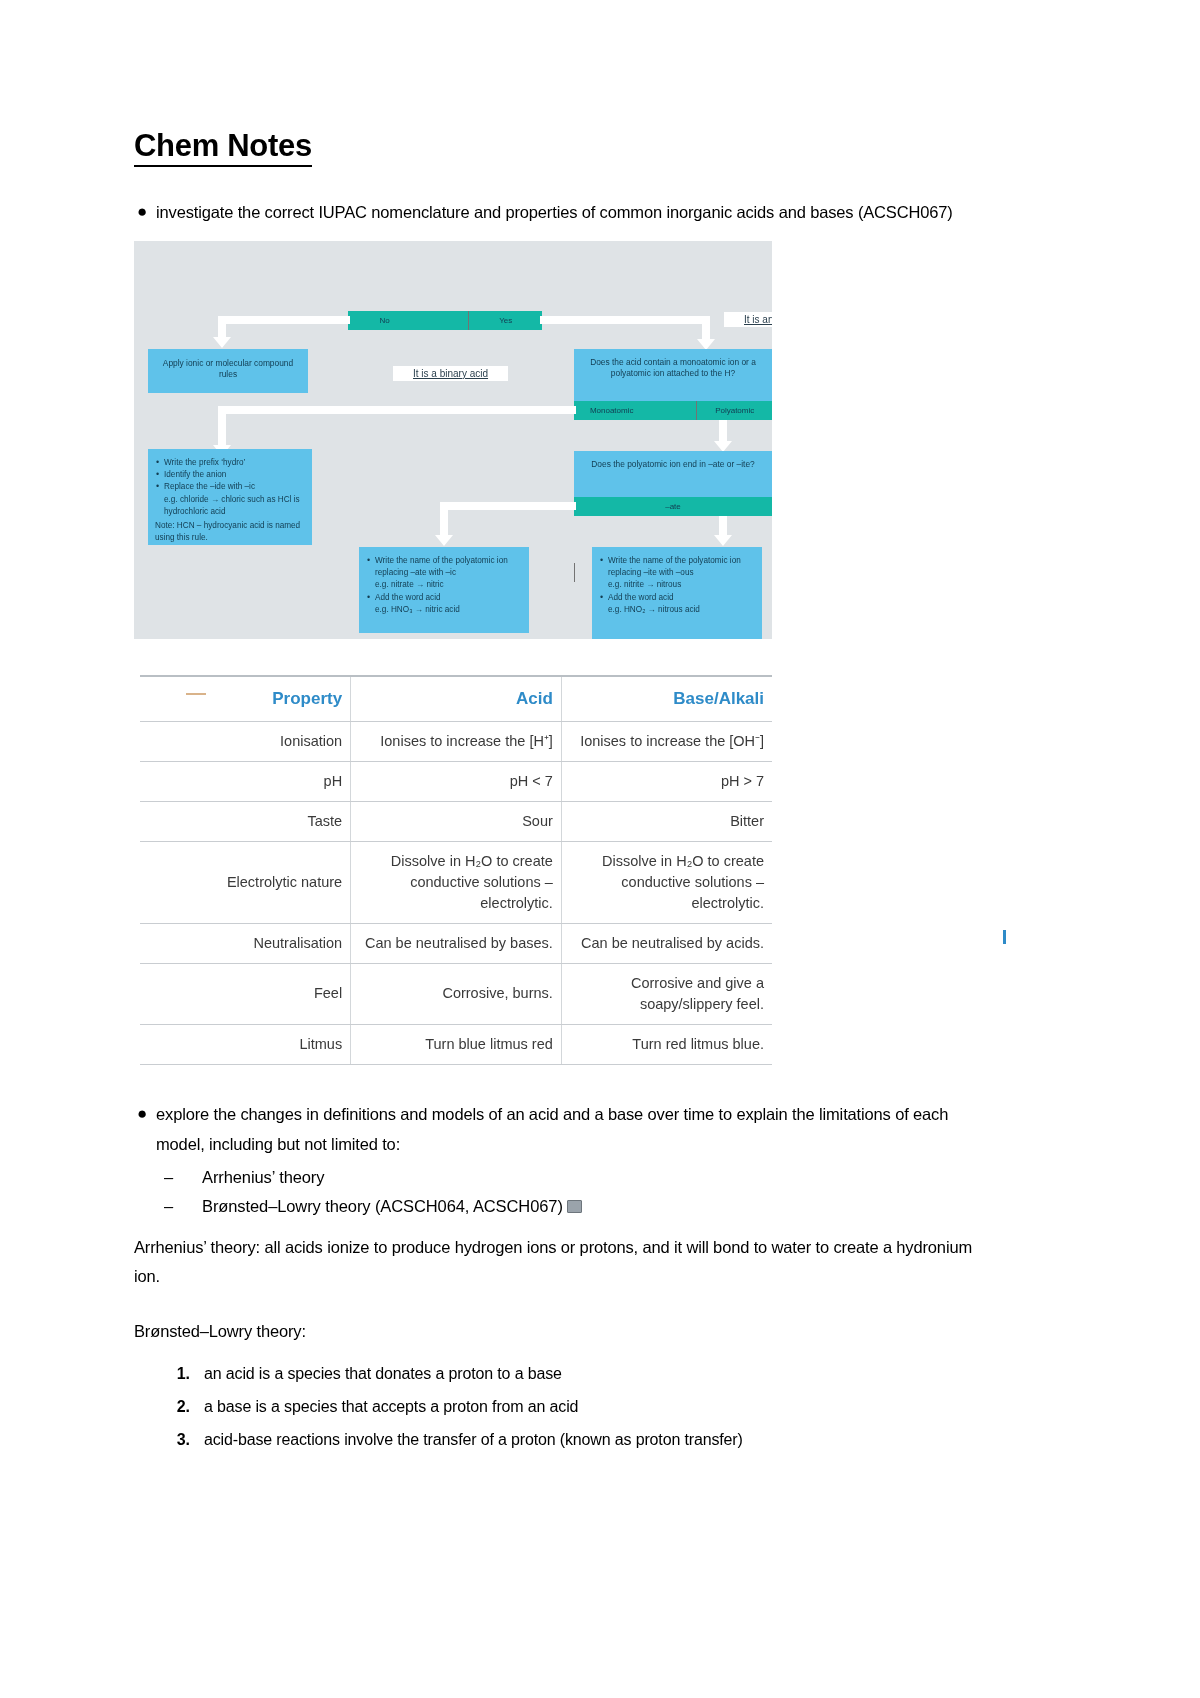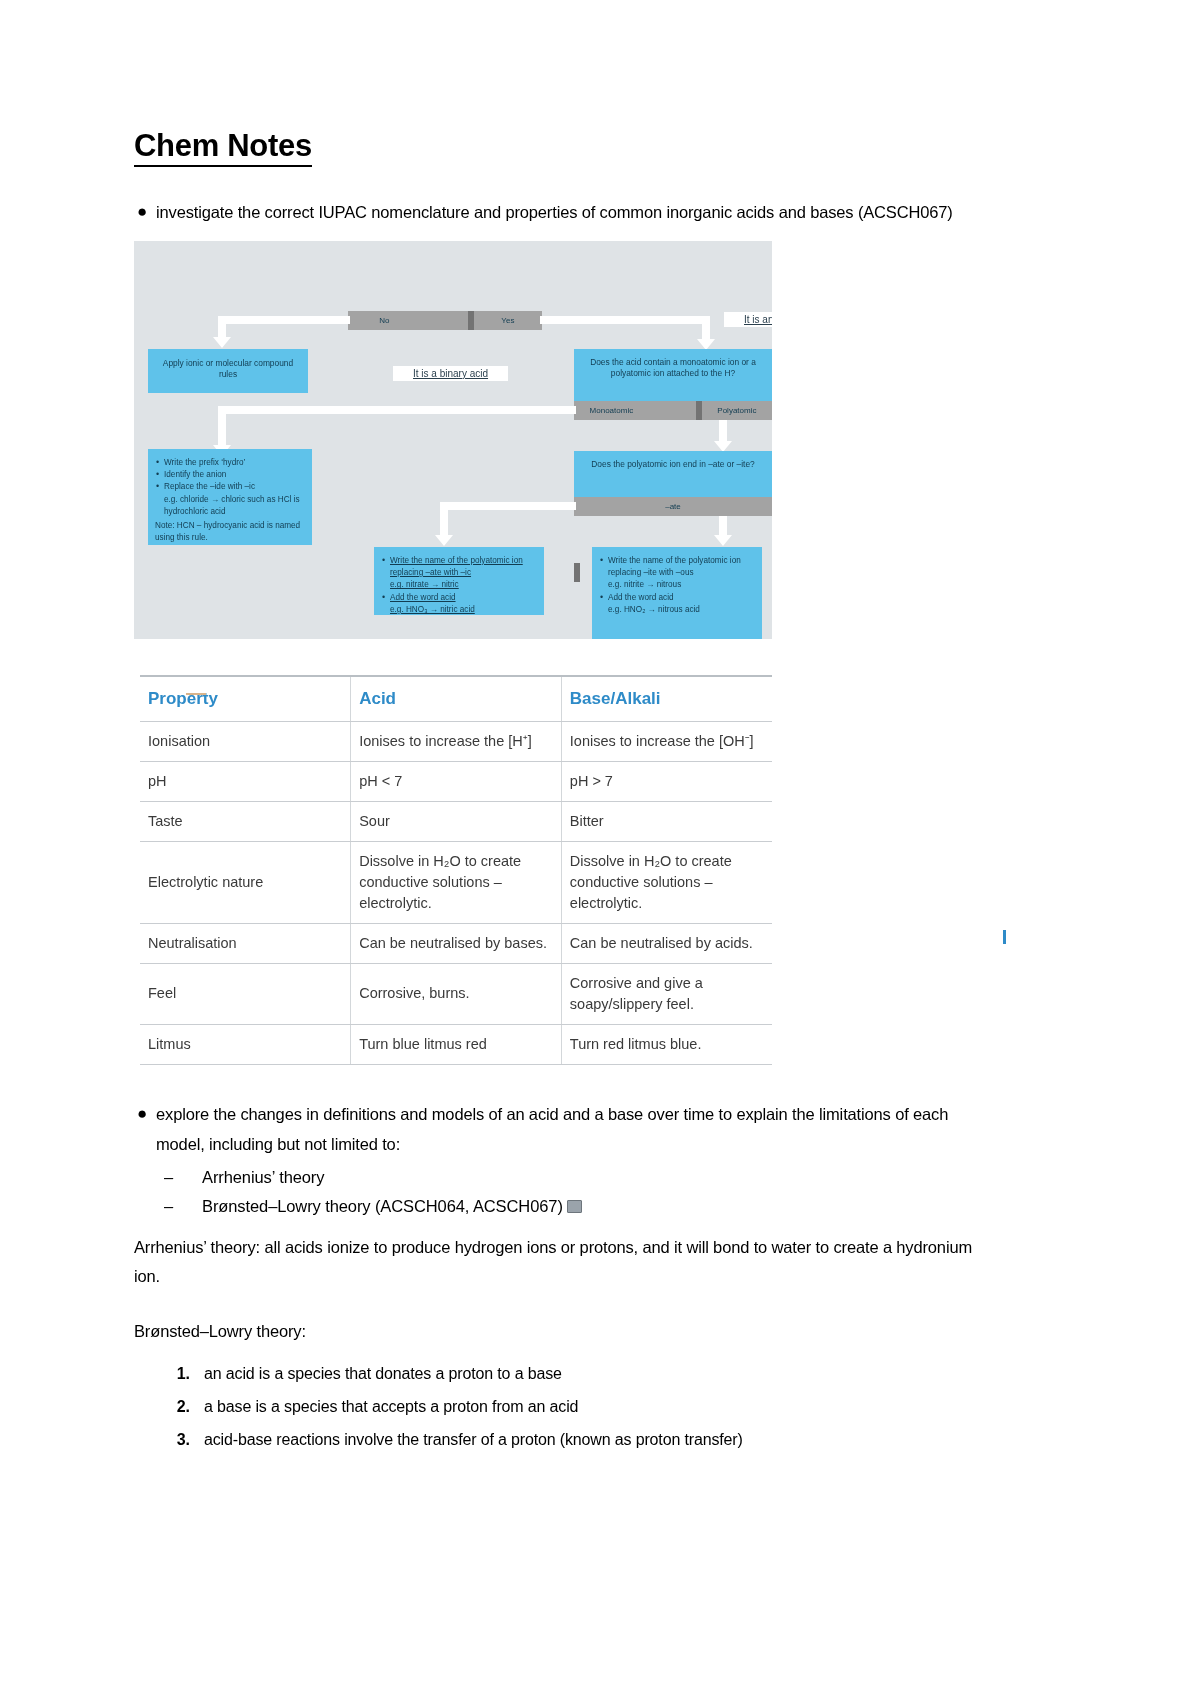--- a/index.html
+++ b/index.html
@@ -124,33 +124,33 @@
   }
   .fc-q {
     text-align: center;
     font-size: 8.4px;
     line-height: 11.6px;
     padding: 8px 6px 6px 6px;
   }
   .fc-opts {
     position: absolute;
     display: flex;
-    background: #a3a3a3;
+    background: #14b8a6;
     box-sizing: border-box;
     gap: 47px;
   }
   .fc-opt {
     flex: 1 1 50%;
     text-align: center;
     font-size: 8px;
     line-height: 19px;
     color: #123d52;
     box-sizing: border-box;
   }
-  .fc-opt + .fc-opt { border-left: 6px solid #737373; }
+  .fc-opt + .fc-opt { border-left: 1px solid #737373; }
   .fc-plain {
     text-align: center;
     font-size: 8.4px;
     line-height: 11.5px;
     padding: 9px 8px;
   }
   .fc-list {
     font-size: 8.2px;
     line-height: 12.3px;
     padding: 8px 8px 8px 7px;
@@ -198,21 +198,21 @@
   .prop-table {
     border-collapse: collapse;
     width: 632px;
     margin-top: 36px;
     margin-left: 6px;
     table-layout: fixed;
   }
   .prop-table th, .prop-table td {
     border-top: 1.5px solid #c9cdd1;
     border-bottom: 1.5px solid #c9cdd1;
-    text-align: left;
+    text-align: right;
     vertical-align: middle;
     padding: 9px 8px;
     font-weight: normal;
     font-size: 14.5px;
     line-height: 21px;
     color: #3a3a3a;
   }
   .prop-table th {
     color: #2e8bc8;
     font-weight: bold;
@@ -304,21 +304,21 @@
         <div class="fc-opt">–ite</div>
       </div>
 
       <div class="fc-seg" style="left:306px; top:261px; width:136px; height:8px;"></div>
       <div class="fc-seg" style="left:306px; top:261px; width:8px; height:34px;"></div>
       <div class="fc-arrow" style="left:301px; top:294px;"></div>
 
       <div class="fc-seg" style="left:585px; top:275px; width:8px; height:20px;"></div>
       <div class="fc-arrow" style="left:580px; top:294px;"></div>
 
-      <div class="fc-box fc-list" style="left:240px; top:306px; width:170px; height:68px;text-decoration:underline;">
+      <div class="fc-box fc-list" style="left:225px; top:306px; width:170px; height:86px;">
         <div class="li">Write the name of the polyatomic ion replacing –ate with –ic</div>
         <div class="cont">e.g. nitrate → nitric</div>
         <div class="li">Add the word acid</div>
         <div class="cont">e.g. HNO₃ → nitric acid</div>
       </div>
 
       <div class="fc-box fc-list" style="left:458px; top:306px; width:170px; height:96px;">
         <div class="li">Write the name of the polyatomic ion replacing –ite with –ous</div>
         <div class="cont">e.g. nitrite → nitrous</div>
         <div class="li">Add the word acid</div>

